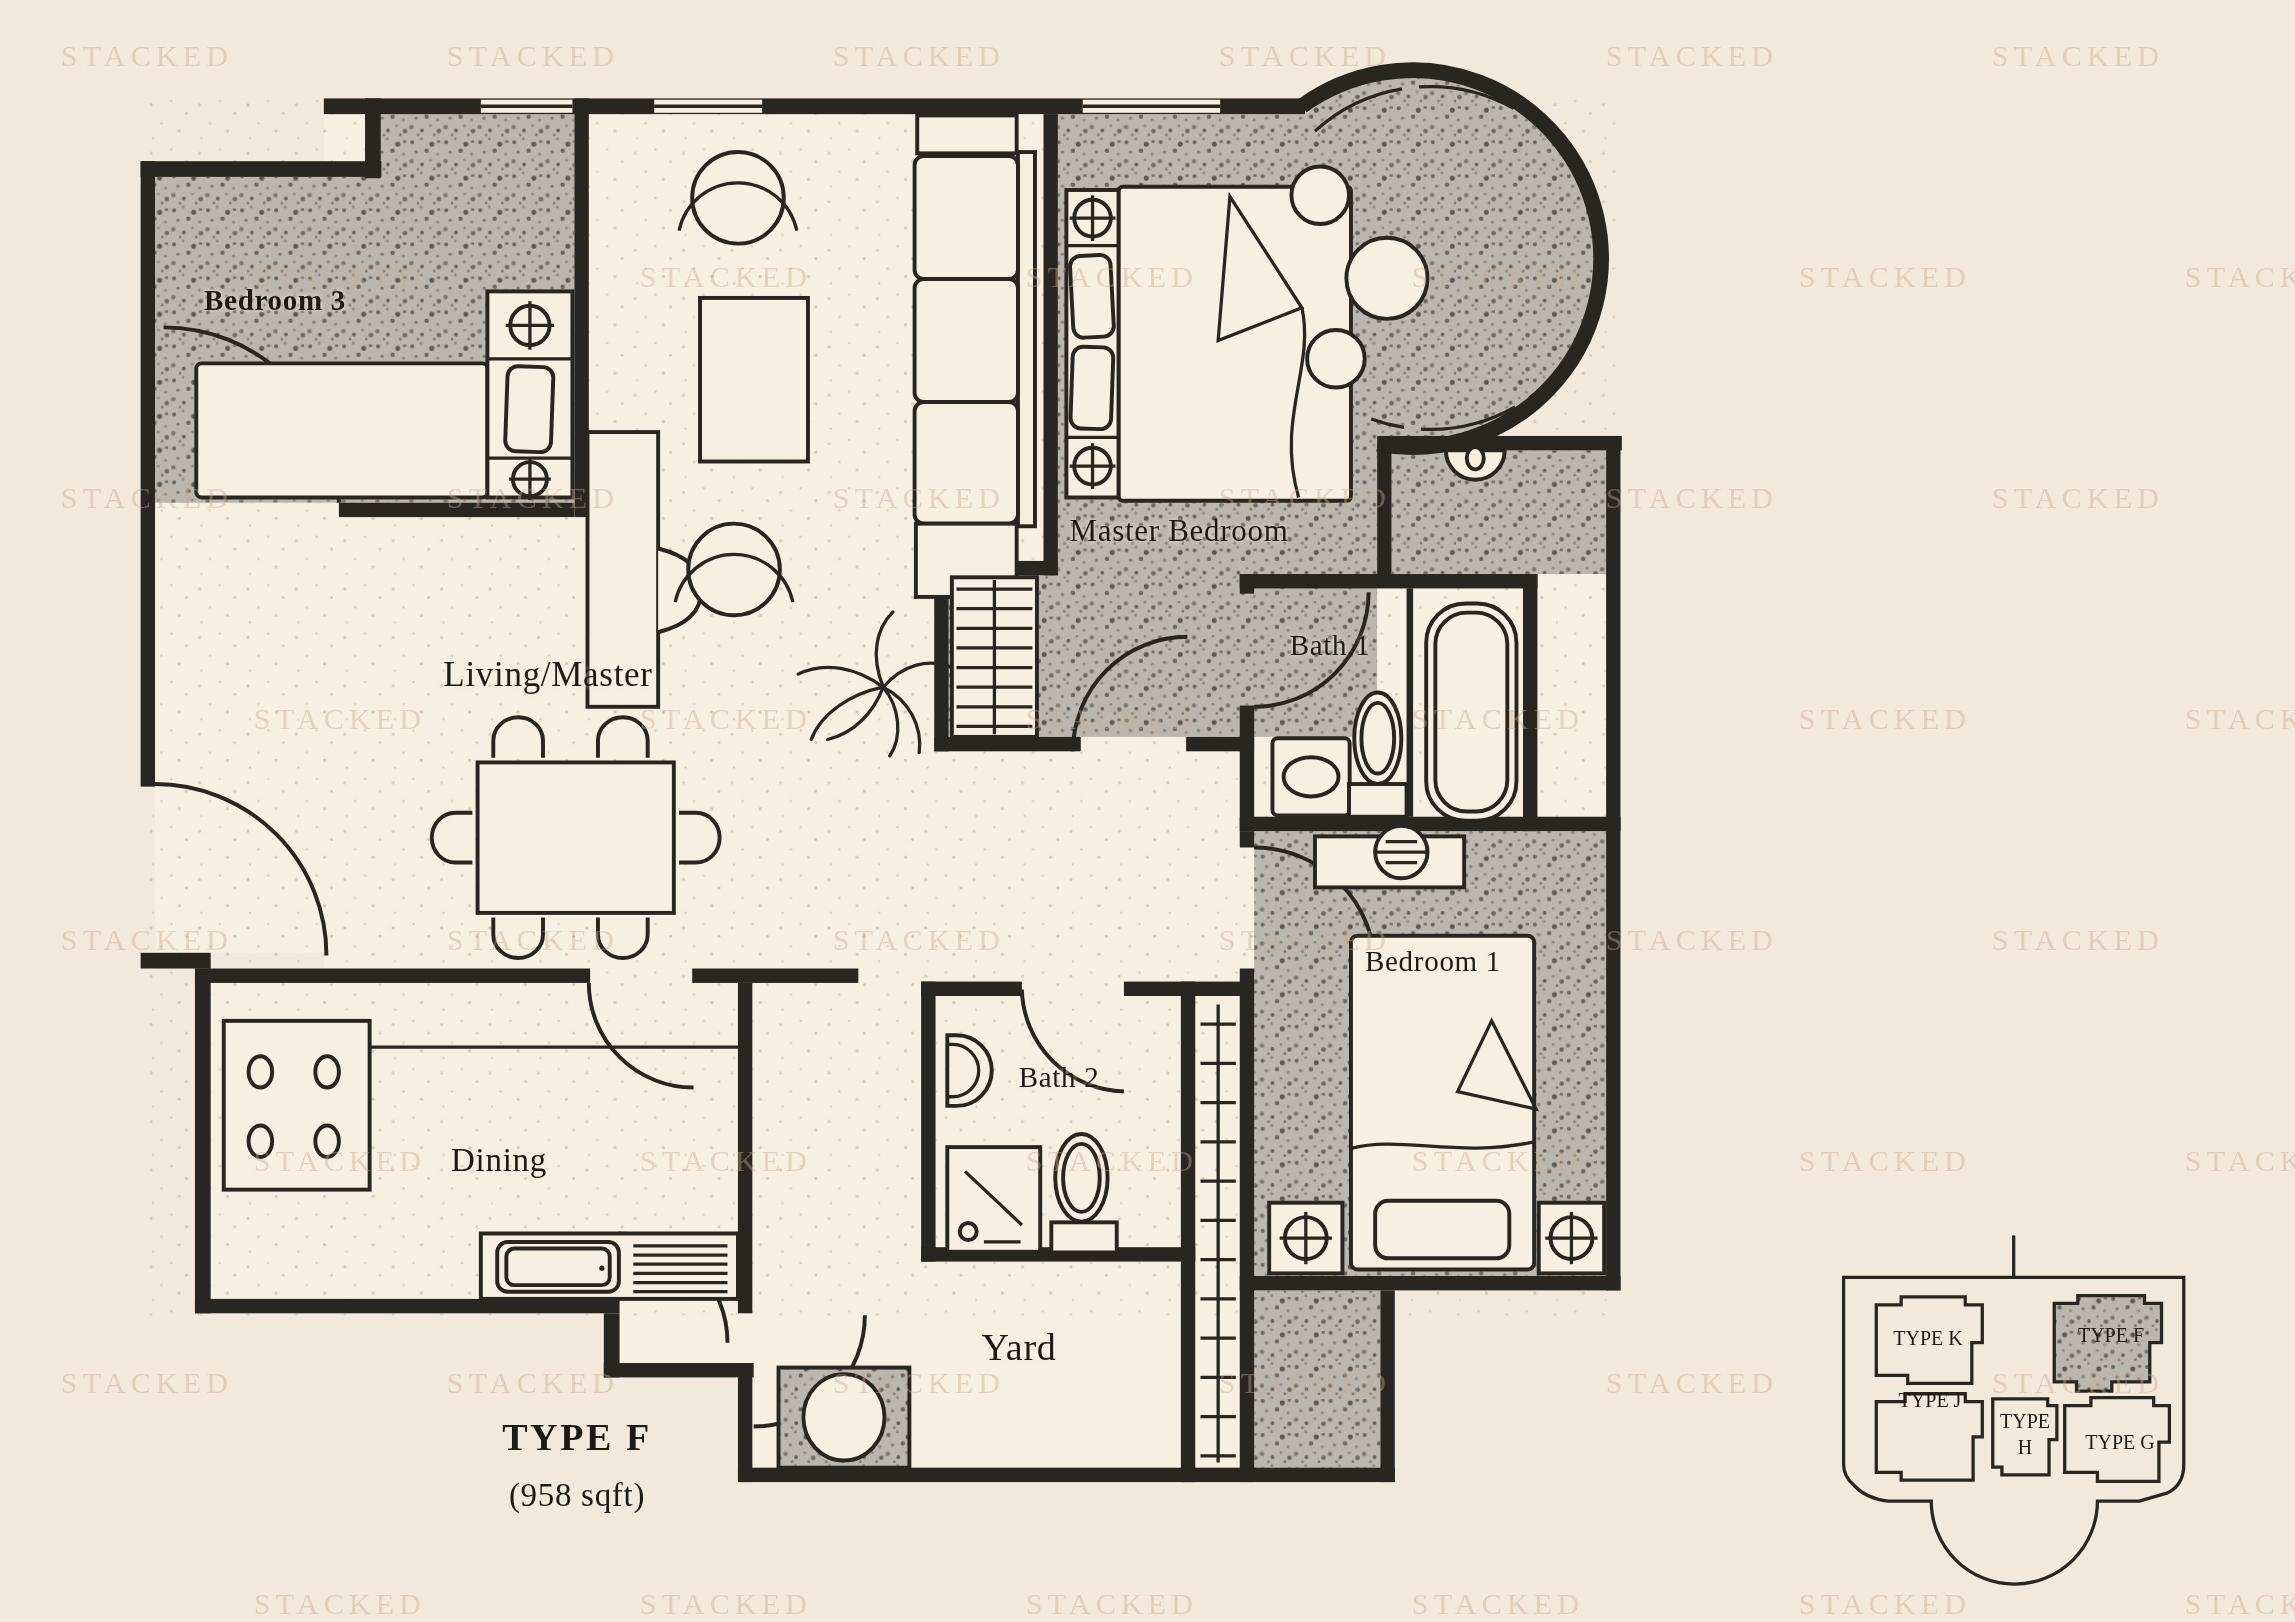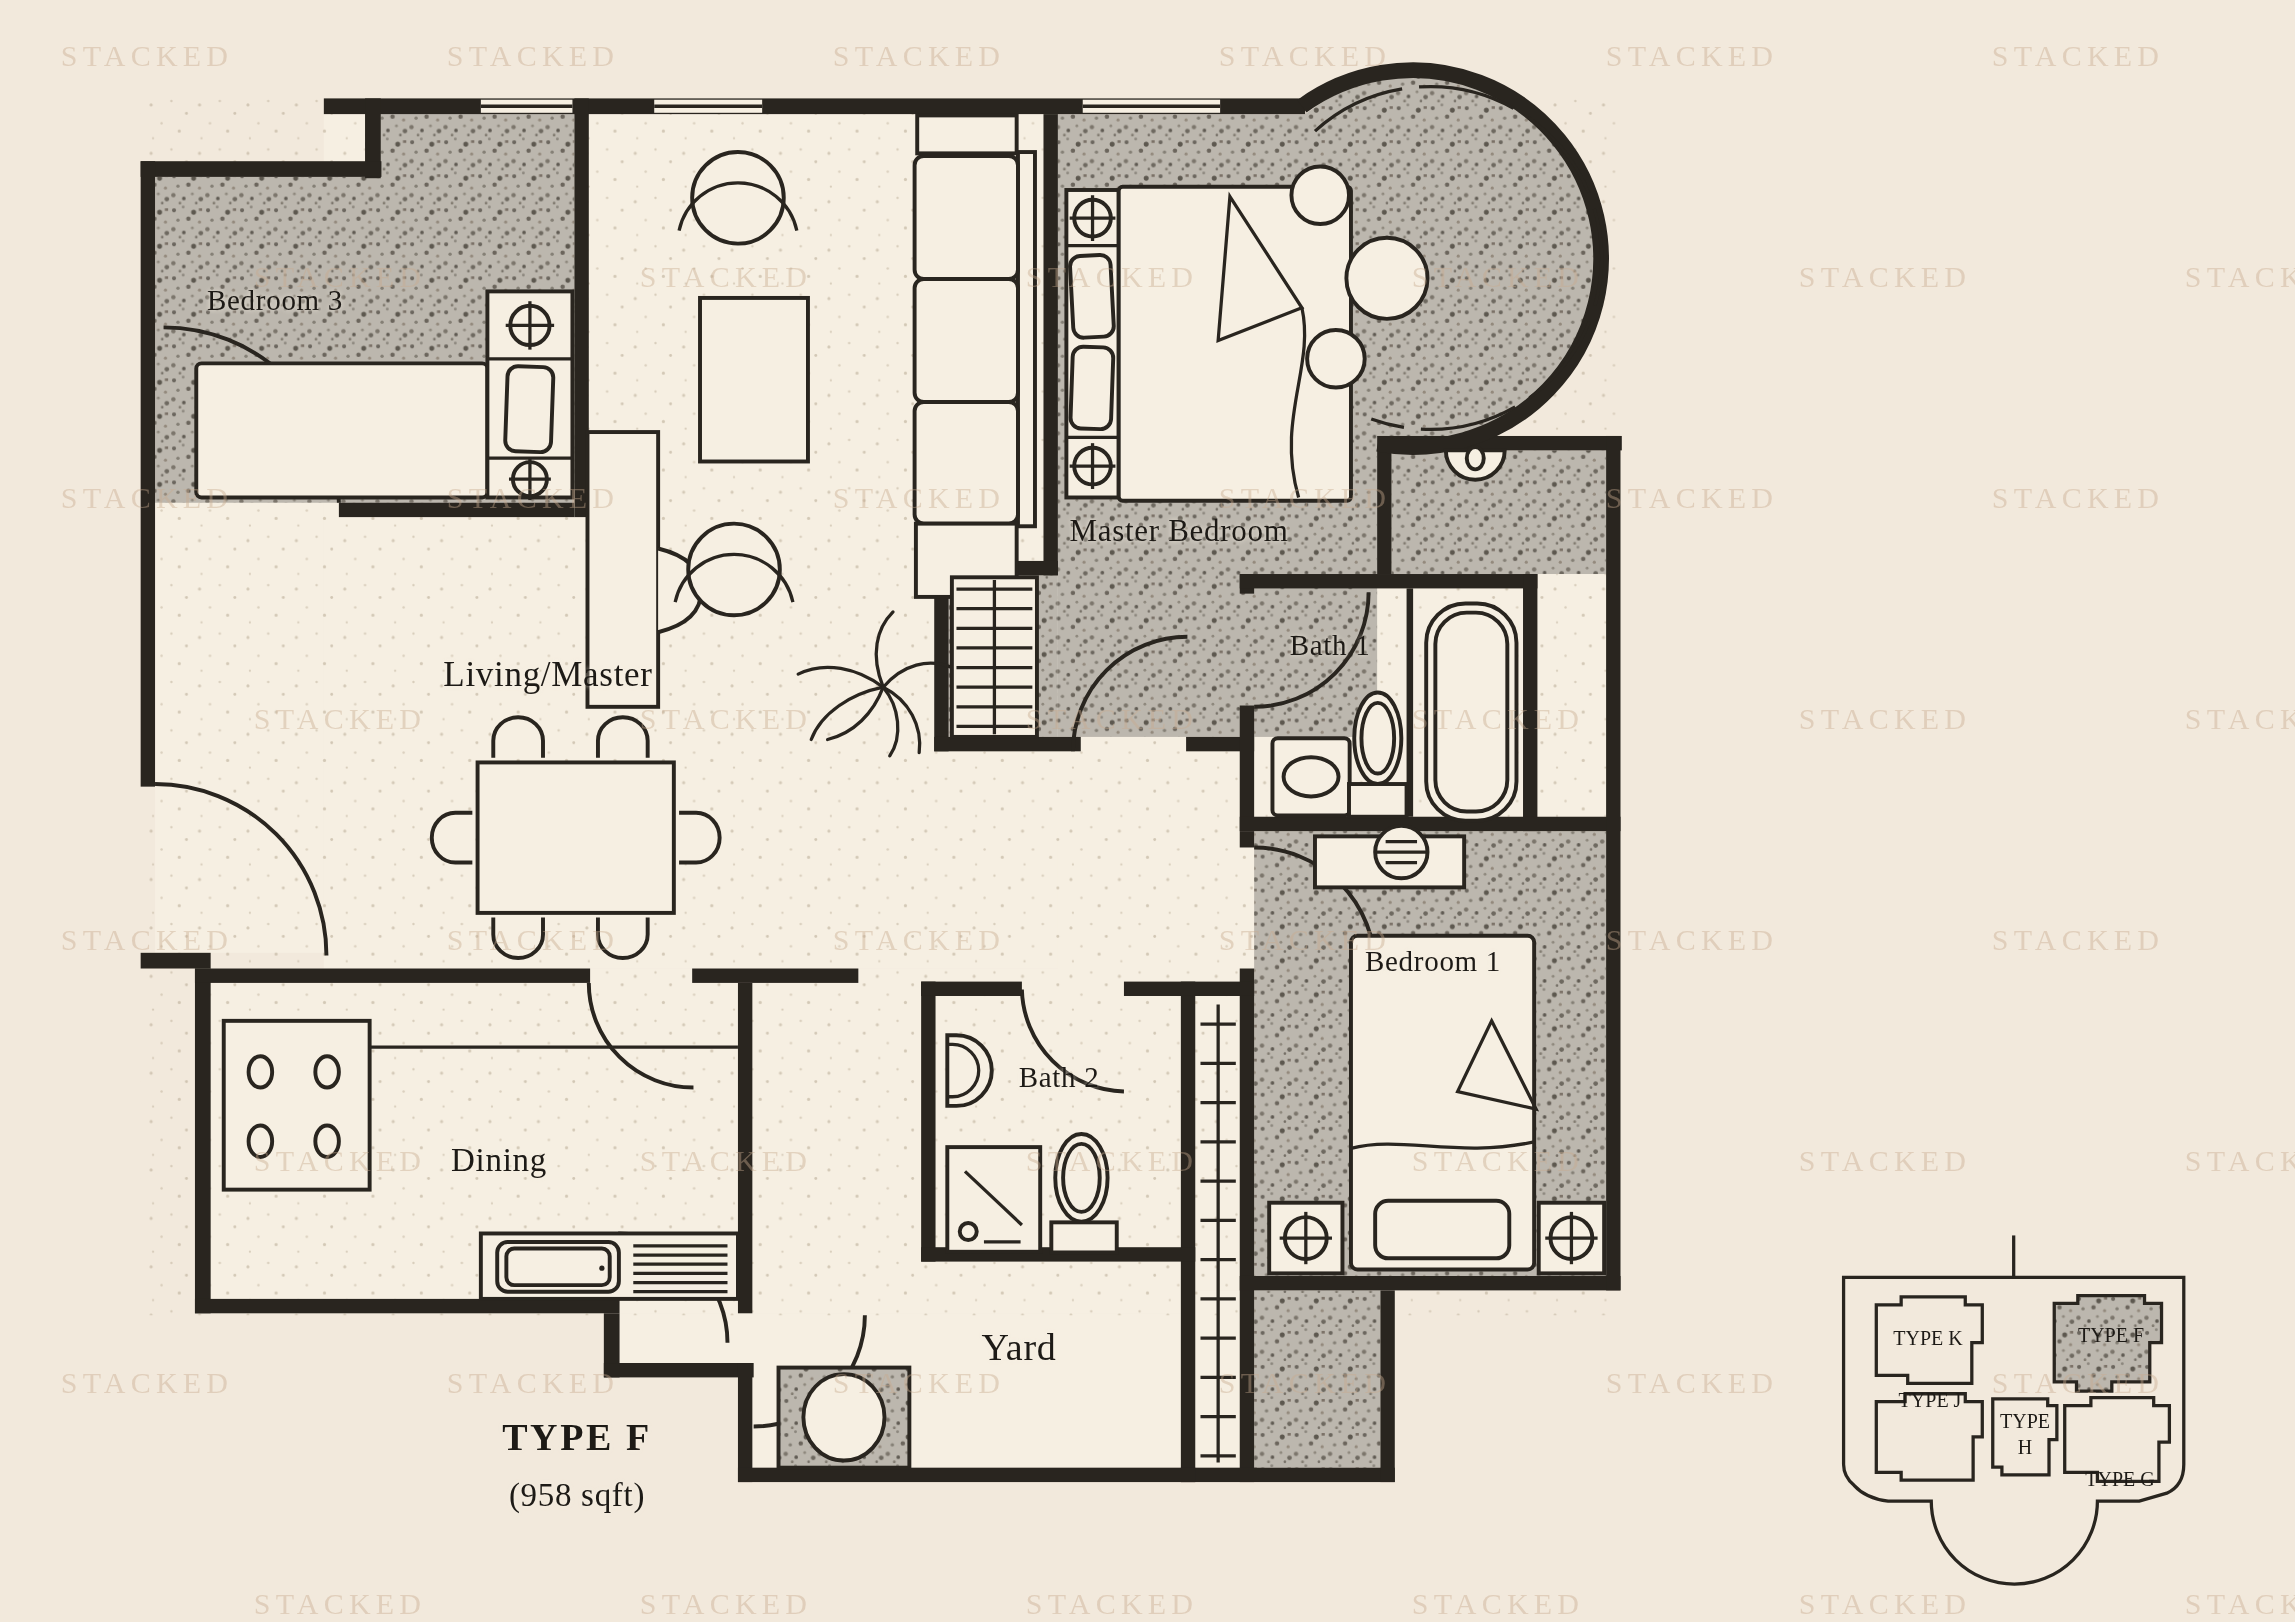--- a/index.html
+++ b/index.html
@@ -352,38 +352,38 @@
     <path d="M2818,1952 L3338,1952 L3338,2238 Q3338,2270 3312,2282 L3270,2294 L3206,2294 A127,127 0 0 1 2952,2294 L2886,2294 Q2852,2290 2834,2270 Q2818,2256 2818,2238 Z" fill="none" stroke="var(--wall)" stroke-width="5"></path>
     <path d="M2868,1994 h38 v-12 h98 v12 h26 v58 h-16 v62 h-98 v-12 h-48 z" fill="none" stroke="var(--wall)" stroke-width="5"></path>
     <path d="M3140,1992 h36 v-12 h102 v12 h26 v60 h-18 v60 h-58 v14 h-54 v-14 h-34 z" fill="url(#spk)" stroke="var(--wall)" stroke-width="5"></path>
     <path d="M2868,2142 h44 v-12 h92 v12 h26 v54 h-14 v66 h-110 v-12 h-38 z" fill="none" stroke="var(--wall)" stroke-width="5"></path>
     <path d="M3046,2138 h84 v10 h14 v52 h-12 v54 h-72 v-12 h-14 z" fill="none" stroke="var(--wall)" stroke-width="5"></path>
     <path d="M3156,2148 h40 v-12 h96 v12 h24 v56 h-16 v60 h-94 v-14 h-50 z" fill="none" stroke="var(--wall)" stroke-width="5"></path>
   </g>
 </svg>
 
 <div class="labels">
-  <div class="lbl room" style="left:275px;top:300px;">Bedroom 3</div>
+  <div class="lbl room" style="left:275px;top:300px;font-weight:bold;">Bedroom 3</div>
   <div class="lbl big" style="left:1179px;top:531px;font-size:31px;">Master Bedroom</div>
   <div class="lbl big" style="left:548px;top:675px;">Living/Master</div>
   <div class="lbl room" style="left:1330px;top:645px;">Bath 1</div>
   <div class="lbl room" style="left:1433px;top:961px;">Bedroom 1</div>
   <div class="lbl room" style="left:1059px;top:1077px;">Bath 2</div>
   <div class="lbl big" style="left:499px;top:1160px;font-size:33px;">Dining</div>
   <div class="lbl big" style="left:1019px;top:1347px;font-size:38px;">Yard</div>
 
   <div class="lbl title" style="left:577px;top:1437px;">TYPE F</div>
   <div class="lbl area" style="left:577px;top:1495px;">(958 sqft)</div>
 
   <div class="lbl key" style="left:1928px;top:1338px;">TYPE K</div>
   <div class="lbl key" style="left:2111px;top:1335px;">TYPE F</div>
   <div class="lbl key" style="left:1930px;top:1400px;">TYPE J</div>
   <div class="lbl key" style="left:2025px;top:1421px;">TYPE</div>
   <div class="lbl key" style="left:2025px;top:1447px;">H</div>
-  <div class="lbl key" style="left:2120px;top:1479px;">TYPE G</div>
+  <div class="lbl key" style="left:2120px;top:1442px;">TYPE G</div>
 </div>
 
 <div class="wm-layer">
       <span class="wm" style="left: 147px; top: 56px;">STACKED</span>
       <span class="wm" style="left: 533px; top: 56px;">STACKED</span>
       <span class="wm" style="left: 919px; top: 56px;">STACKED</span>
       <span class="wm" style="left: 1305px; top: 56px;">STACKED</span>
       <span class="wm" style="left: 1692px; top: 56px;">STACKED</span>
       <span class="wm" style="left: 2078px; top: 56px;">STACKED</span>
       <span class="wm" style="left: 340px; top: 277px;">STACKED</span>

